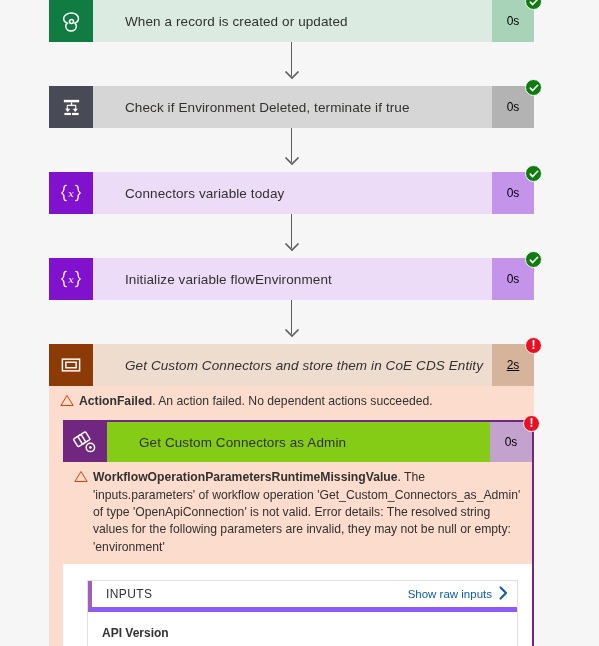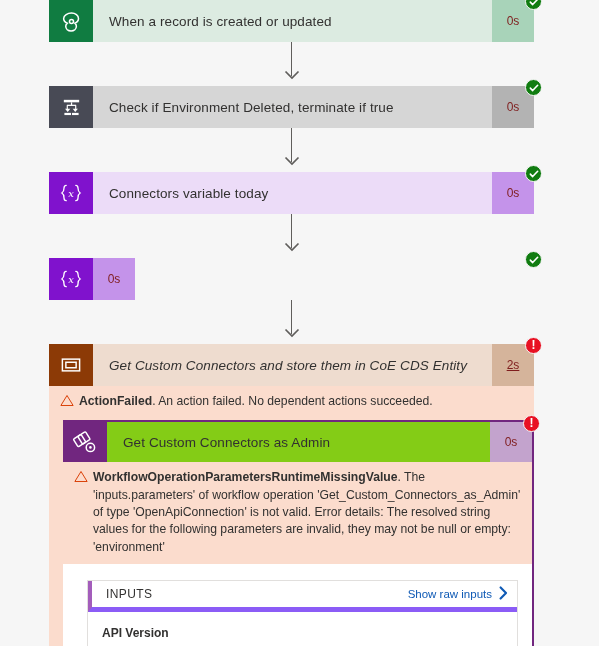--- a/index.html
+++ b/index.html
@@ -42,35 +42,35 @@
     width: 44px;
     min-width: 44px;
     display: flex;
     align-items: center;
     justify-content: center;
   }
   .card-title {
     flex: 1;
     display: flex;
     align-items: center;
-    padding-left: 16px;
+    padding-left: 32px;
     font-size: 13.5px;
     color: #323130;
     letter-spacing: .1px;
     white-space: nowrap;
     overflow: hidden;
   }
   .card-duration {
     width: 42px;
     min-width: 42px;
     display: flex;
     align-items: center;
     justify-content: center;
     font-size: 12px;
-    color: #7f1d1d;
+    color: #000000;
   }
 
   
   .c-green   .card-icon     { background: #107c41; }
   .c-green   .card-title    { background: #dcebe1; }
   .c-green   .card-duration { background: #a8d3b9; }
 
   .c-gray    .card-icon     { background: #484a55; }
   .c-gray    .card-title    { background: #d6d6d6; }
   .c-gray    .card-duration { background: #b3b3b3; }
@@ -310,20 +310,21 @@
     </div>
 
     <div class="card c-purple">
       <div class="card-icon">
         <svg width="26" height="22" viewBox="0 0 30 22" aria-hidden="true">
           <path d="M9.5 2.2c-2.2 0-2.6 1.4-2.6 3.4 0 2.1-.4 4.1-2.4 5.4 2 1.3 2.4 3.3 2.4 5.4 0 2 .4 3.4 2.6 3.4" fill="none" stroke="#ffffff" stroke-width="1.5" stroke-linecap="round"></path>
           <path d="M20.5 2.2c2.2 0 2.6 1.4 2.6 3.4 0 2.1.4 4.1 2.4 5.4-2 1.3-2.4 3.3-2.4 5.4 0 2-.4 3.4-2.6 3.4" fill="none" stroke="#ffffff" stroke-width="1.5" stroke-linecap="round"></path>
           <text x="15" y="15.4" text-anchor="middle" font-family="DejaVu Serif, serif" font-style="italic" font-size="11.5" fill="#ffffff">x</text>
         </svg>
       </div>
+      <div class="card-title">Initialize variable flowEnvironment</div>
       <div class="card-duration">0s</div>
       <div class="badge ok">
         <svg width="10" height="10" viewBox="0 0 12 12">
             <path d="M1.6 6.2l2.8 2.9 6-6.4" fill="none" stroke="#fff" stroke-width="1.9" stroke-linecap="round" stroke-linejoin="round"></path>
           </svg>
       </div>
     </div>
 
     <div class="connector">
       <div class="stem"></div>

